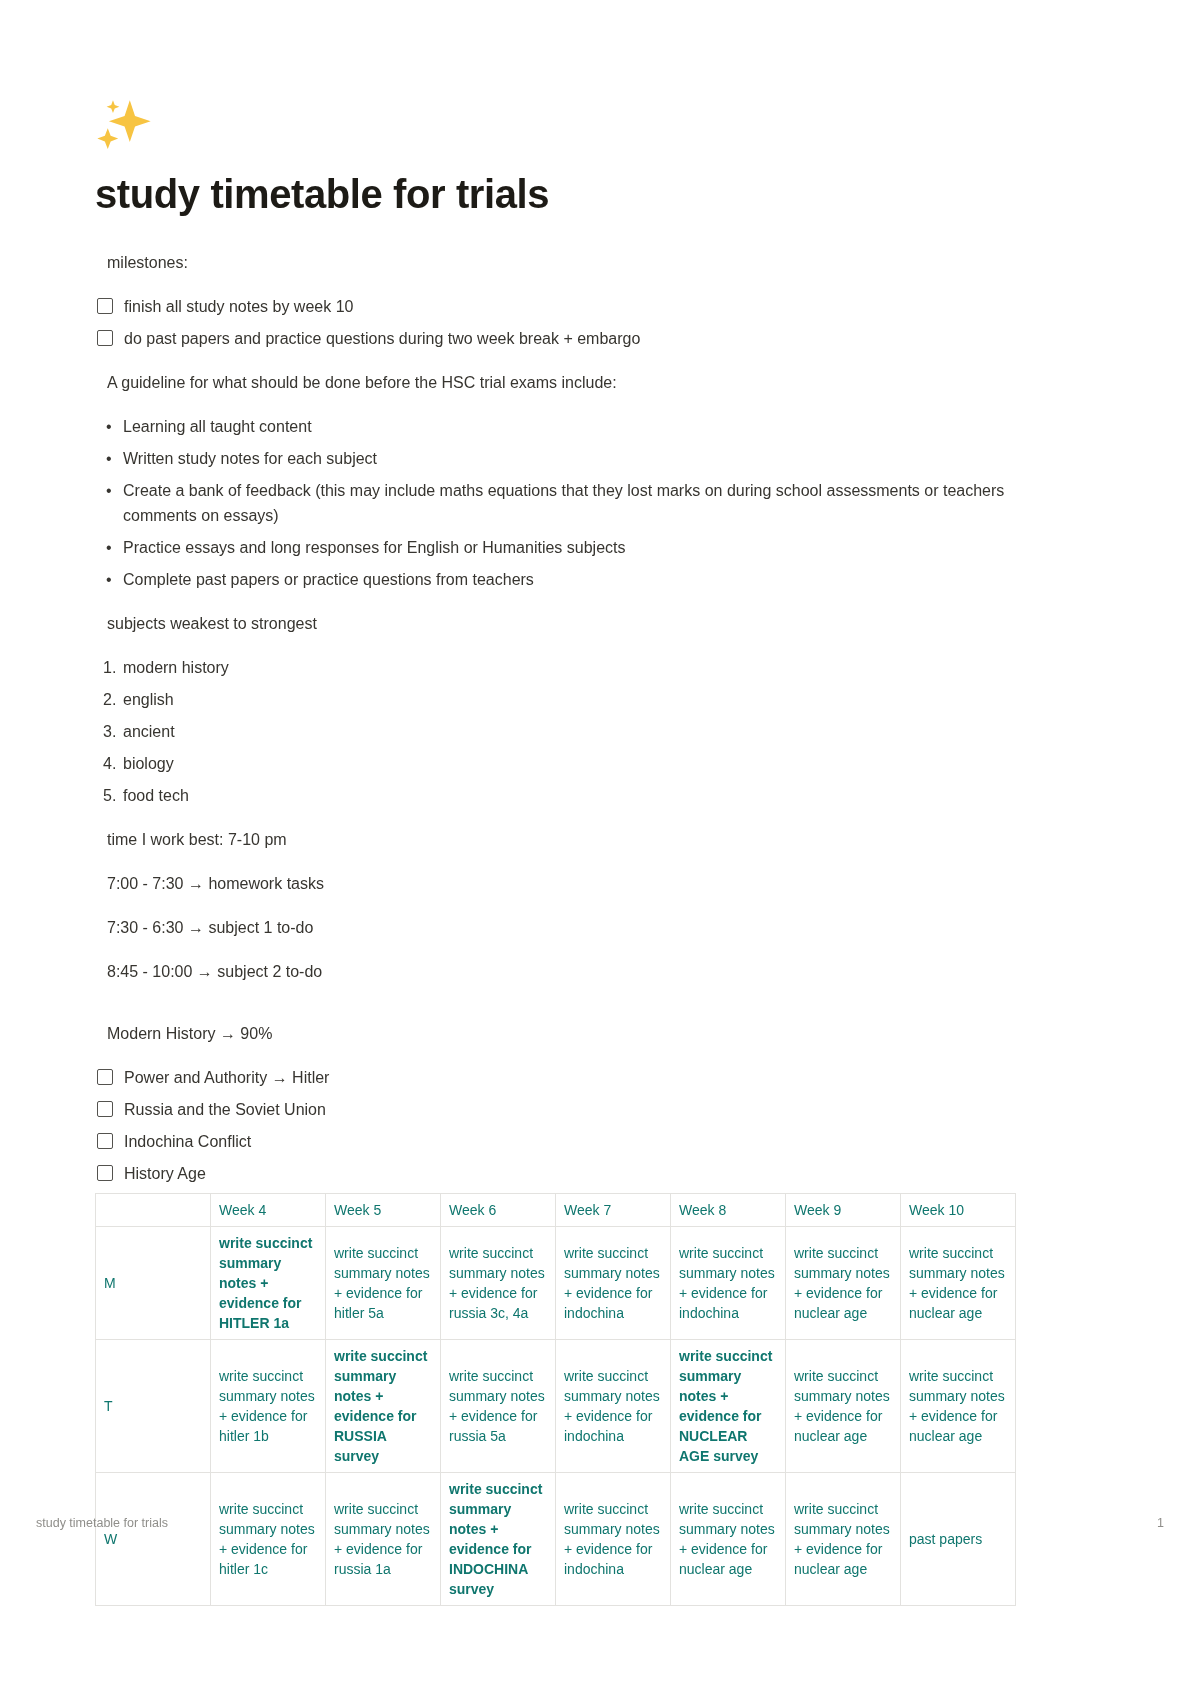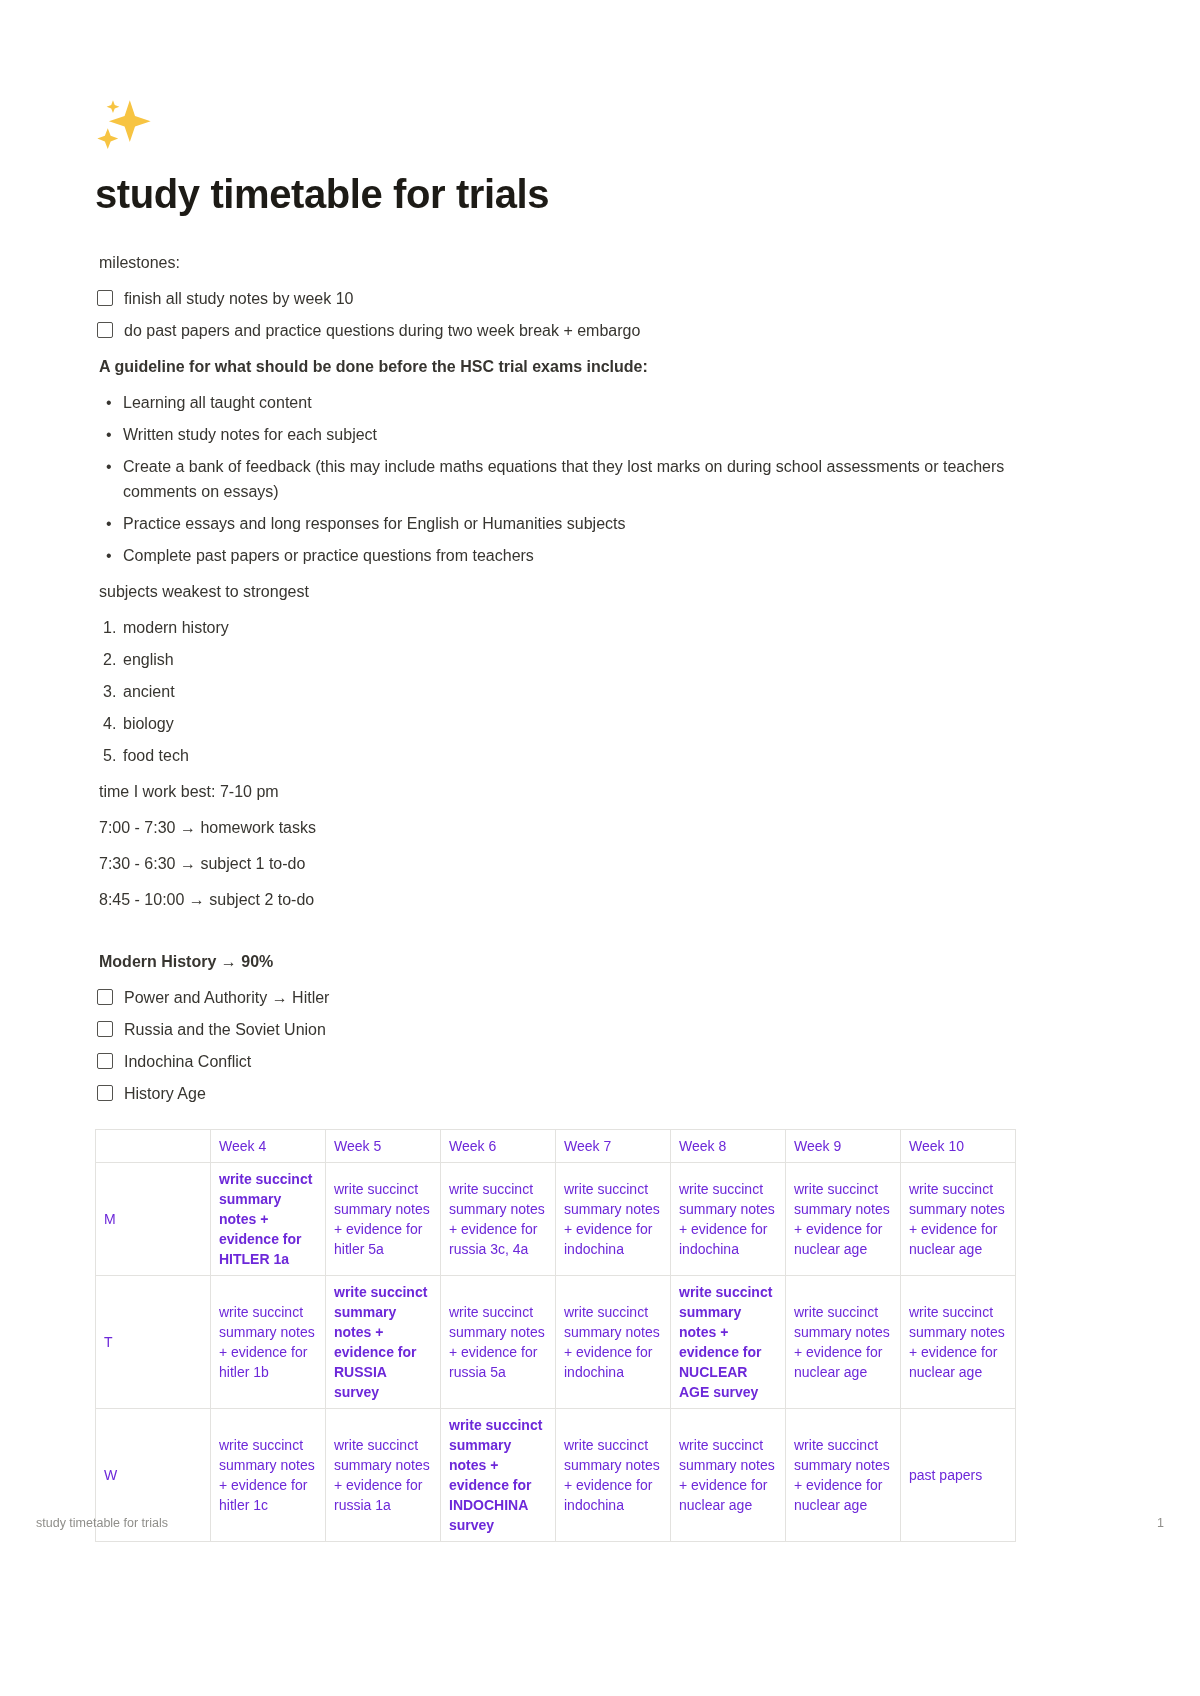--- a/index.html
+++ b/index.html
@@ -26,23 +26,23 @@
     font-weight: 700;
     color: #1d1b16;
     letter-spacing: -0.4px;
     margin: 0 0 28px 0;
     line-height: 48px;
   }
   .text-block {
     font-size: 16px;
     line-height: 25px;
     padding: 3.5px 0;
-    margin: 4px;
-  }
-  .bold { font-weight: 700; }
+    margin: 12px;
+  }
+  .bold { font-weight: 400; }
   .mh-heading { margin-top: 30px; }
 
   .todo-item {
     display: flex;
     align-items: flex-start;
     font-size: 16px;
     line-height: 25px;
     padding: 3.5px 0;
   }
   .checkbox {
@@ -76,23 +76,23 @@
   .number-marker {
     flex: 0 0 28px;
     box-sizing: border-box;
     padding-left: 8px;
   }
 
   table.timetable {
     border-collapse: collapse;
     table-layout: fixed;
     width: 920px;
-    margin-top: 20px;
+    margin-top: 4px;
     font-size: 14px;
-    color: #6d28d9;
+    color: #0f766e;
   }
   .timetable col { width: 115px; }
   .timetable th, .timetable td {
     border: 1px solid #e3e2df;
     padding: 6px 8px;
     text-align: left;
     vertical-align: middle;
     font-weight: 400;
     line-height: 20px;
     word-wrap: break-word;

